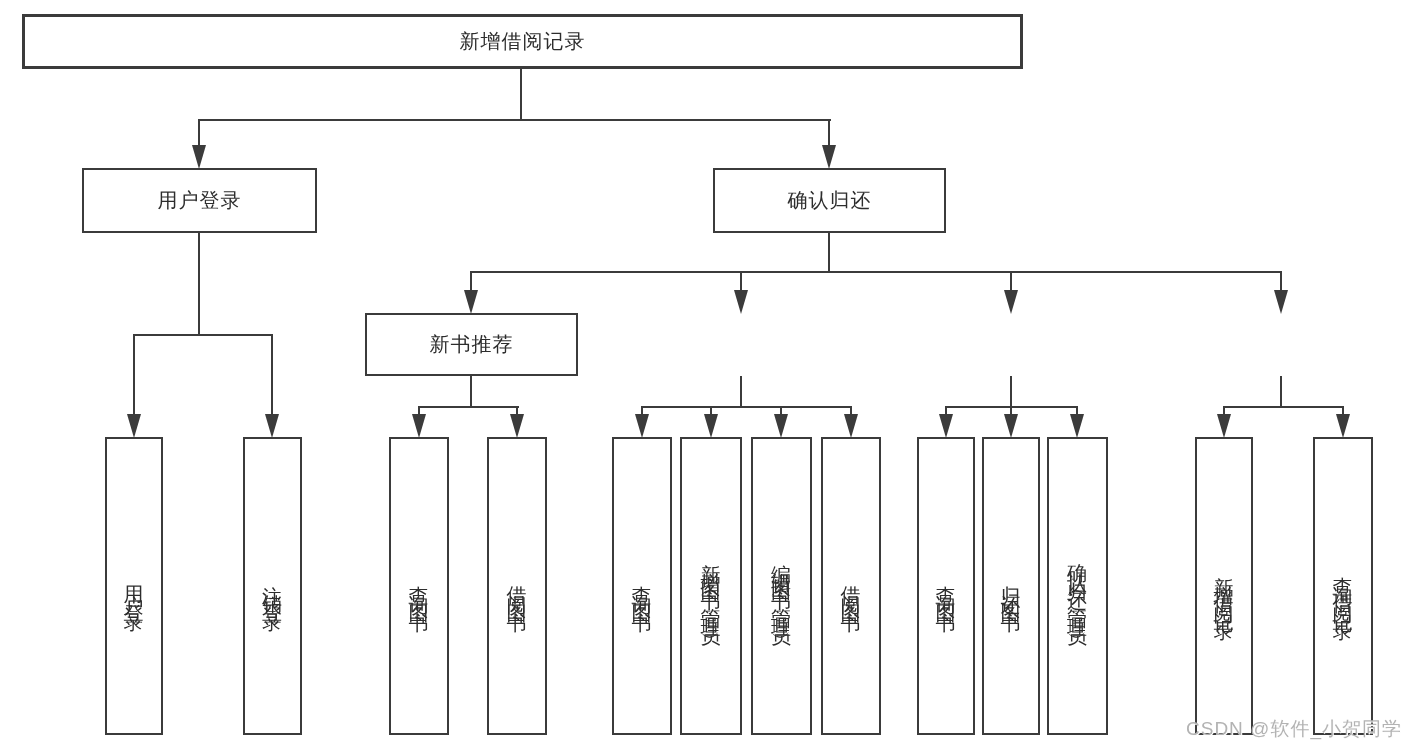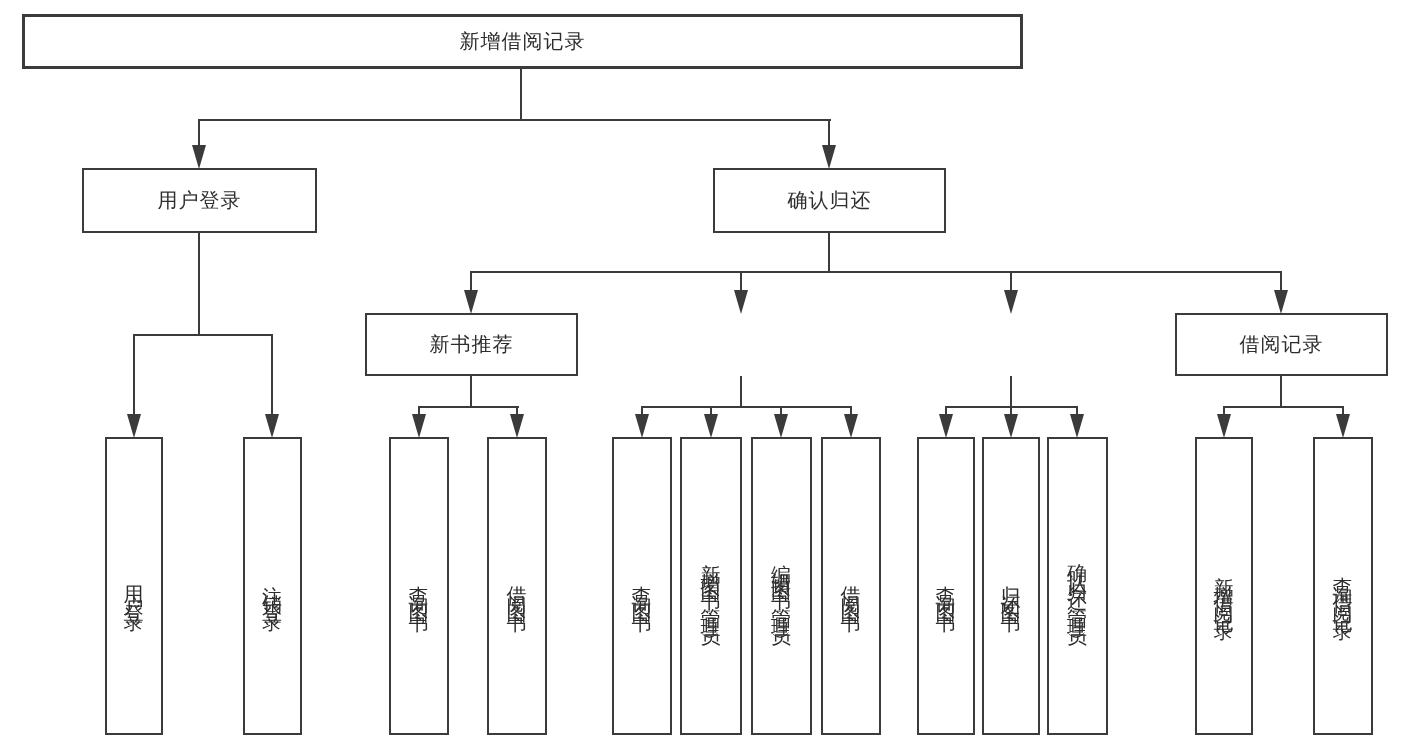--- a/index.html
+++ b/index.html
@@ -90,21 +90,20 @@
 <body>
 
 <div class="canvas">
 
   <div class="box root-box pos-root">新增借阅记录</div>
 
   <div class="box pos-user-login">用户登录</div>
   <div class="box pos-book-mgmt">确认归还</div>
 
   <div class="box pos-new-book">新书推荐</div>
-  <div class="box pos-record">借阅记录</div>
 
   <div class="box vbox leaf pos-ul0">用户登录</div>
   <div class="box vbox leaf pos-ul1">注销登录</div>
   <div class="box vbox leaf pos-nb0">查询图书</div>
   <div class="box vbox leaf pos-nb1">借阅图书</div>
   <div class="box vbox leaf pos-bb0">查询图书</div>
   <div class="box vbox leaf pos-bb1">新增图书（管理员）</div>
   <div class="box vbox leaf pos-bb2">编辑图书（管理员）</div>
   <div class="box vbox leaf pos-bb3">借阅图书</div>
   <div class="box vbox leaf pos-cb0">查询图书</div>
@@ -165,14 +164,15 @@
   <div class="vline" style="left:1076px;top:406px;height:9px"></div>
   <div class="arrow" style="left:1070px;top:414px"></div>
 
   <div class="vline" style="left:1280px;top:376px;height:31px"></div>
   <div class="hline" style="left:1223px;top:406px;width:121px"></div>
   <div class="vline" style="left:1223px;top:406px;height:9px"></div>
   <div class="arrow" style="left:1217px;top:414px"></div>
   <div class="vline" style="left:1342px;top:406px;height:9px"></div>
   <div class="arrow" style="left:1336px;top:414px"></div>
 
+  <div class="watermark">CSDN @软件_小贺同学</div>
 
 </div>
 
 </body></html>

